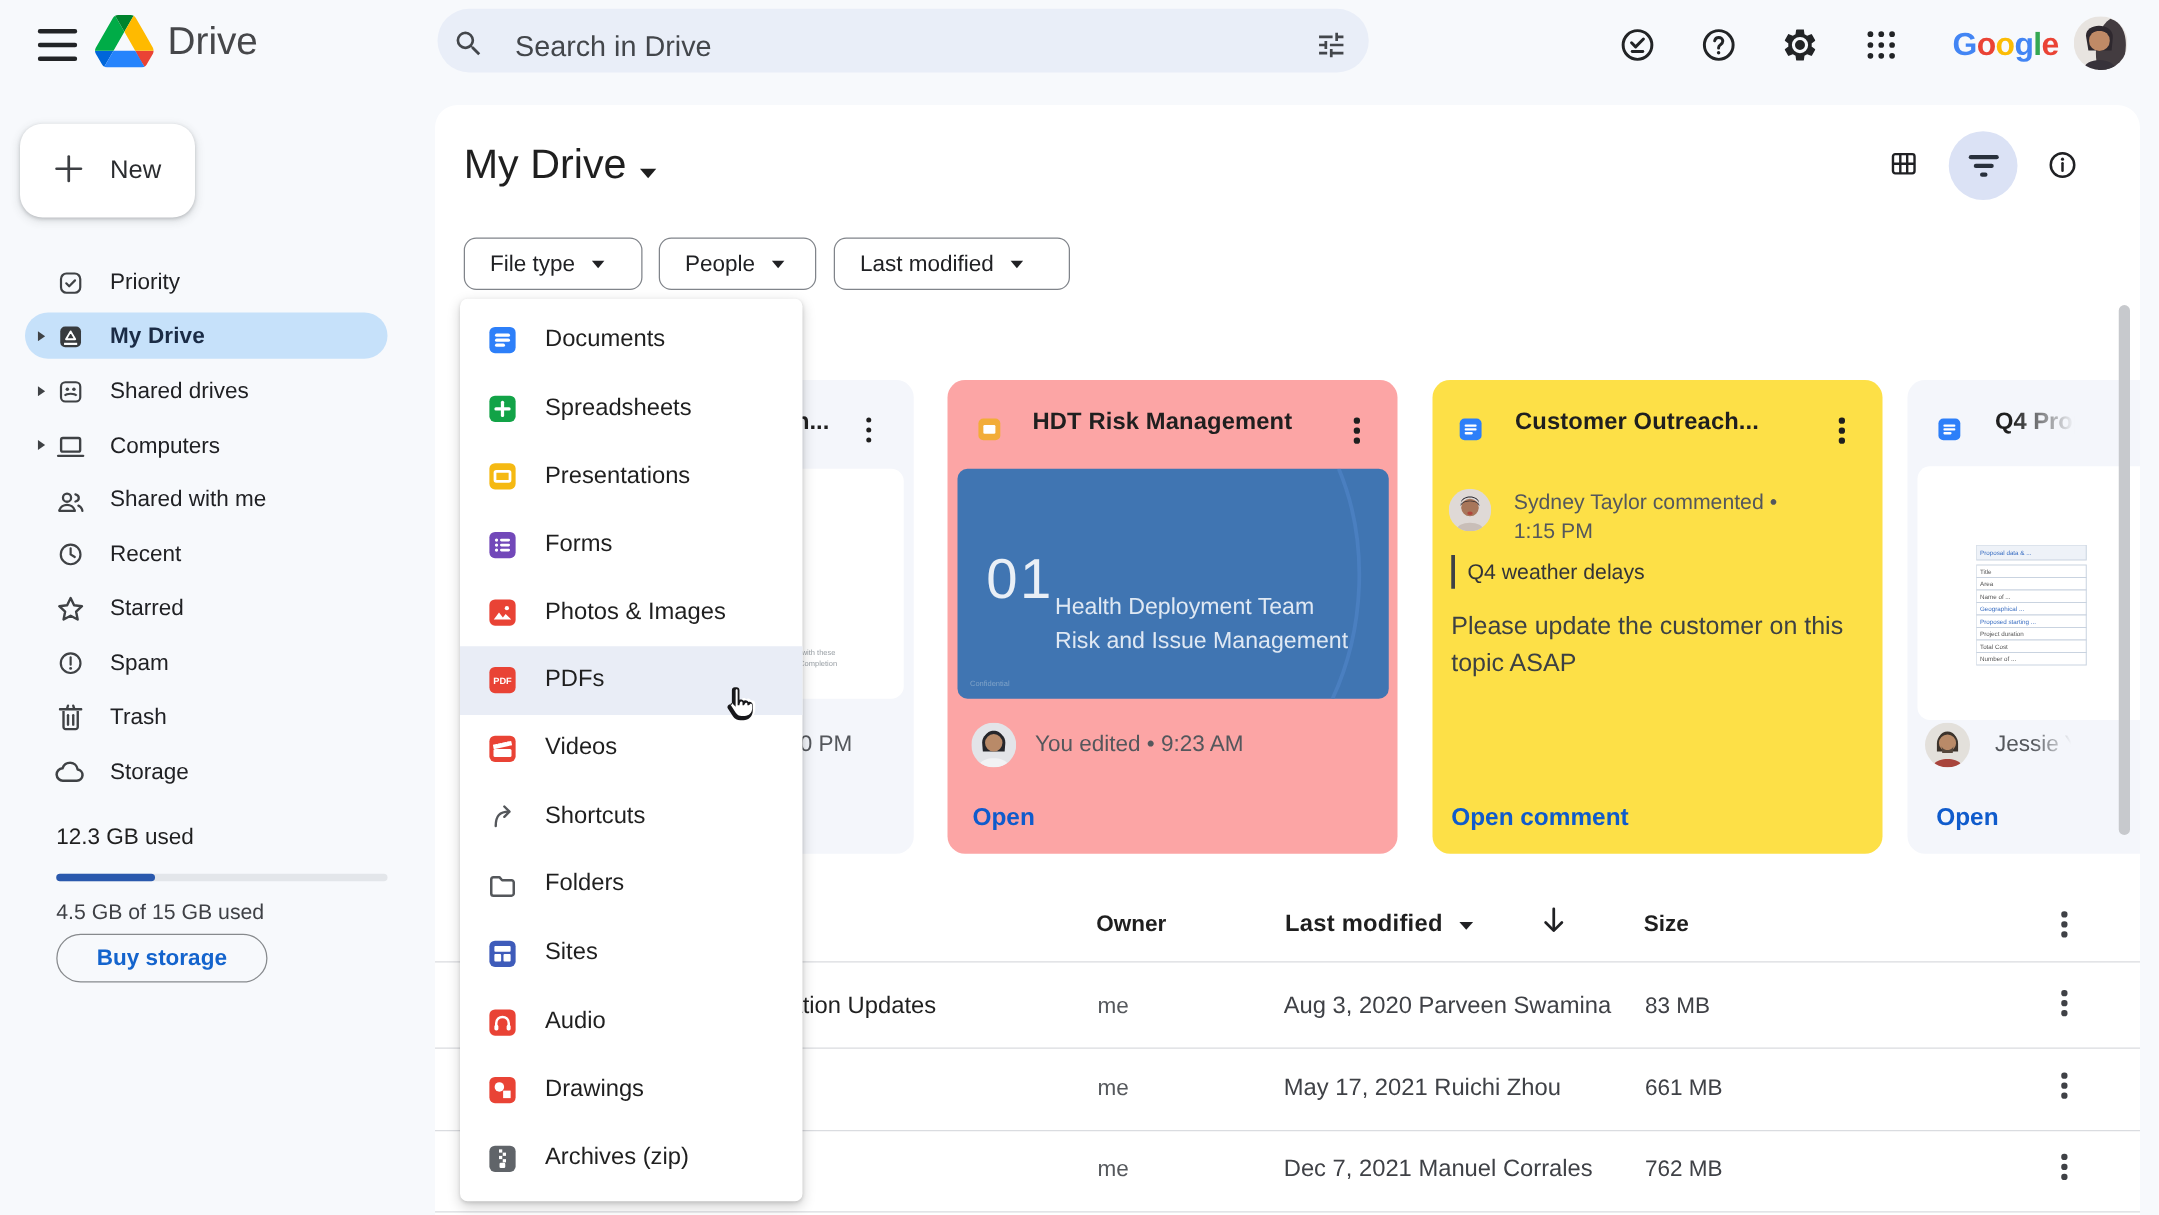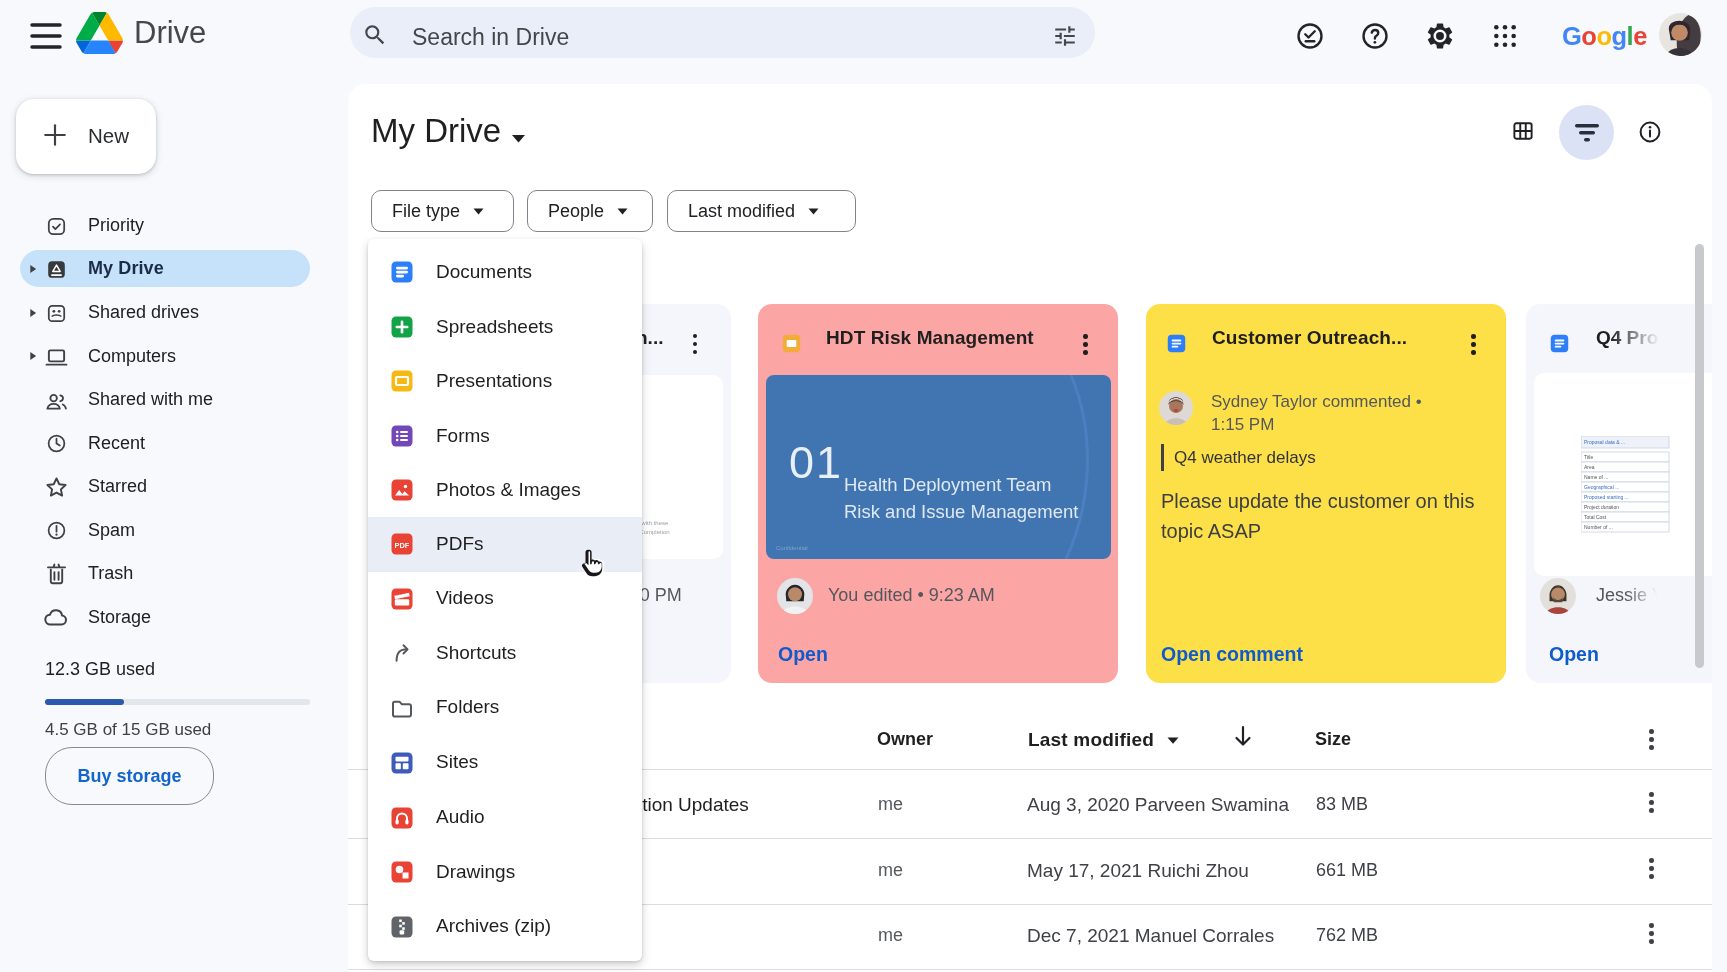--- a/index.html
+++ b/index.html
@@ -178,21 +178,21 @@
     <svg class="abs" style="left:44px;top:525px;" width="24" height="17" viewBox="0 0 24 17" fill="none" stroke="#3f4245" stroke-width="2">
       <path d="M6.5 15.5h11a4.5 4.5 0 0 0 .6-8.96 6.2 6.2 0 0 0-12.1-.9A4.9 4.9 0 0 0 6.5 15.5z" stroke-linejoin="round"></path>
     </svg>
     <div class="abs" style="left:88px;top:523px;font-size:18px;color:#202124;">Storage</div>
 
     <div class="abs" style="left:45px;top:575px;font-size:18px;color:#1f1f1f;">12.3 GB used</div>
     <div class="abs" style="left:45px;top:615px;width:265px;height:6px;border-radius:3px;background:#e3e6ea;">
       <div style="width:79px;height:6px;border-radius:3px;background:#2a59ad;"></div>
     </div>
     <div class="abs" style="left:45px;top:636px;font-size:17px;color:#3f4146;">4.5 GB of 15 GB used</div>
-    <div class="abs row" style="left:45px;top:663px;width:169px;height:58px;border:1.5px solid #878a8d;border-radius:27px;justify-content:center;font-size:18px;font-weight:bold;color:#1464cd;">Buy storage</div>
+    <div class="abs row" style="left:45px;top:663px;width:169px;height:39px;border:1.5px solid #878a8d;border-radius:27px;justify-content:center;font-size:18px;font-weight:bold;color:#1464cd;">Buy storage</div>
   </div>
 
   <div class="abs" id="content" style="left:348px;top:84px;width:1364px;height:888px;background:#fff;border-radius:18px 18px 0 0;overflow:hidden;">
 
     <div class="abs" style="left:23px;top:28px;font-size:33px;color:#1f1f1f;">My Drive</div>
     <svg class="abs" style="left:163px;top:50px;" width="15" height="9" viewBox="0 0 15 9">
         <path d="M1 1h13L7.5 8.5Z" fill="#1f1f1f"></path>
       </svg>
 
     <svg class="abs" style="left:1164px;top:36px;" width="22" height="22" viewBox="0 0 24 24" fill="none" stroke="#202124" stroke-width="2.1">

